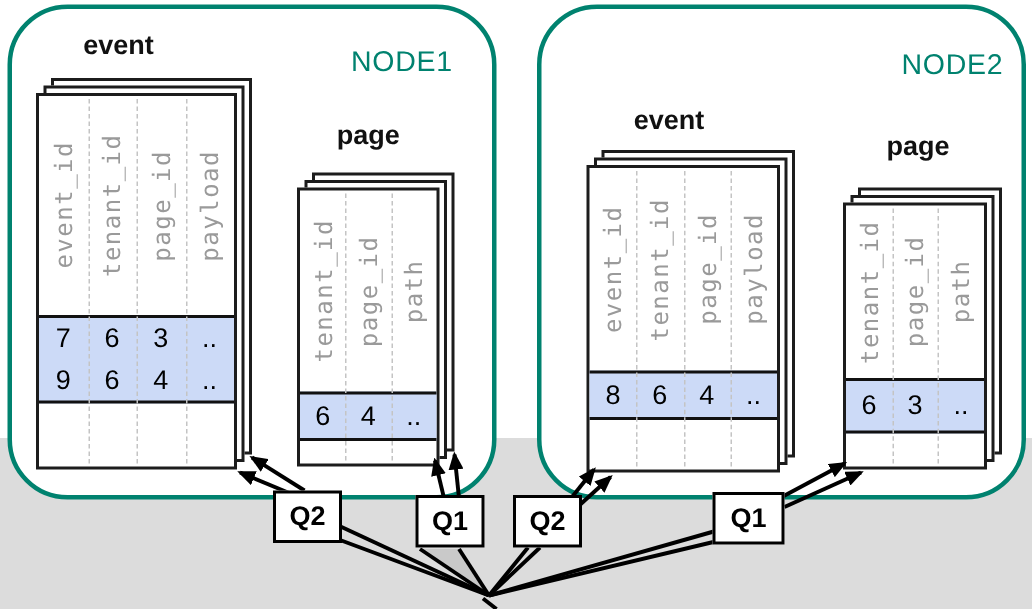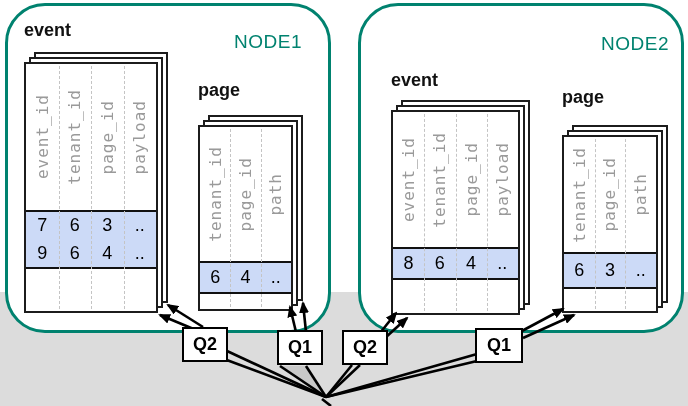--- a/index.html
+++ b/index.html
@@ -7,21 +7,21 @@
     position:relative;width:688px;height:406px;overflow:hidden;
     font-family:"Liberation Sans",sans-serif;background:#ffffff;
   }
   .gray-band{position:absolute;left:0;top:292px;width:688px;height:114px;background:#dcdcdc;z-index:0;}
   .node{
     position:absolute;top:3px;width:326px;height:330px;box-sizing:border-box;
     border:3px solid #00826F;border-radius:40px;background:#ffffff;z-index:1;
   }
   #node1{left:5px;} #node2{left:358px;}
   .node-label{position:absolute;z-index:2;font-size:19px;font-weight:normal;color:#00826F;letter-spacing:.5px;text-align:center;width:80px;}
-  .tbl-title{position:absolute;z-index:2;font-size:18px;font-weight:bold;color:#111;}
+  .tbl-title{position:absolute;z-index:2;font-size:18px;font-weight:bold;color:#111;text-align:center;}
   .stack{position:absolute;z-index:2;}
   .sheet{position:absolute;background:#ffffff;border:2px solid #1c1c1c;box-sizing:border-box;}
   .front{position:absolute;background:#ffffff;border:2px solid #1c1c1c;box-sizing:border-box;}
   .hdr{position:absolute;left:0;right:0;top:0;display:grid;z-index:1;}
   .hdr > div{display:flex;align-items:center;justify-content:center;overflow:hidden;}
   .hdr span{
     writing-mode:vertical-rl;transform:rotate(180deg);
     font-family:"DejaVu Sans Mono",monospace;font-size:16px;color:#9a9a9a;letter-spacing:1px;white-space:nowrap;
   }
   .vsep{position:absolute;top:2px;bottom:2px;width:0;border-left:1px dashed #c4c4c4;z-index:3;}

